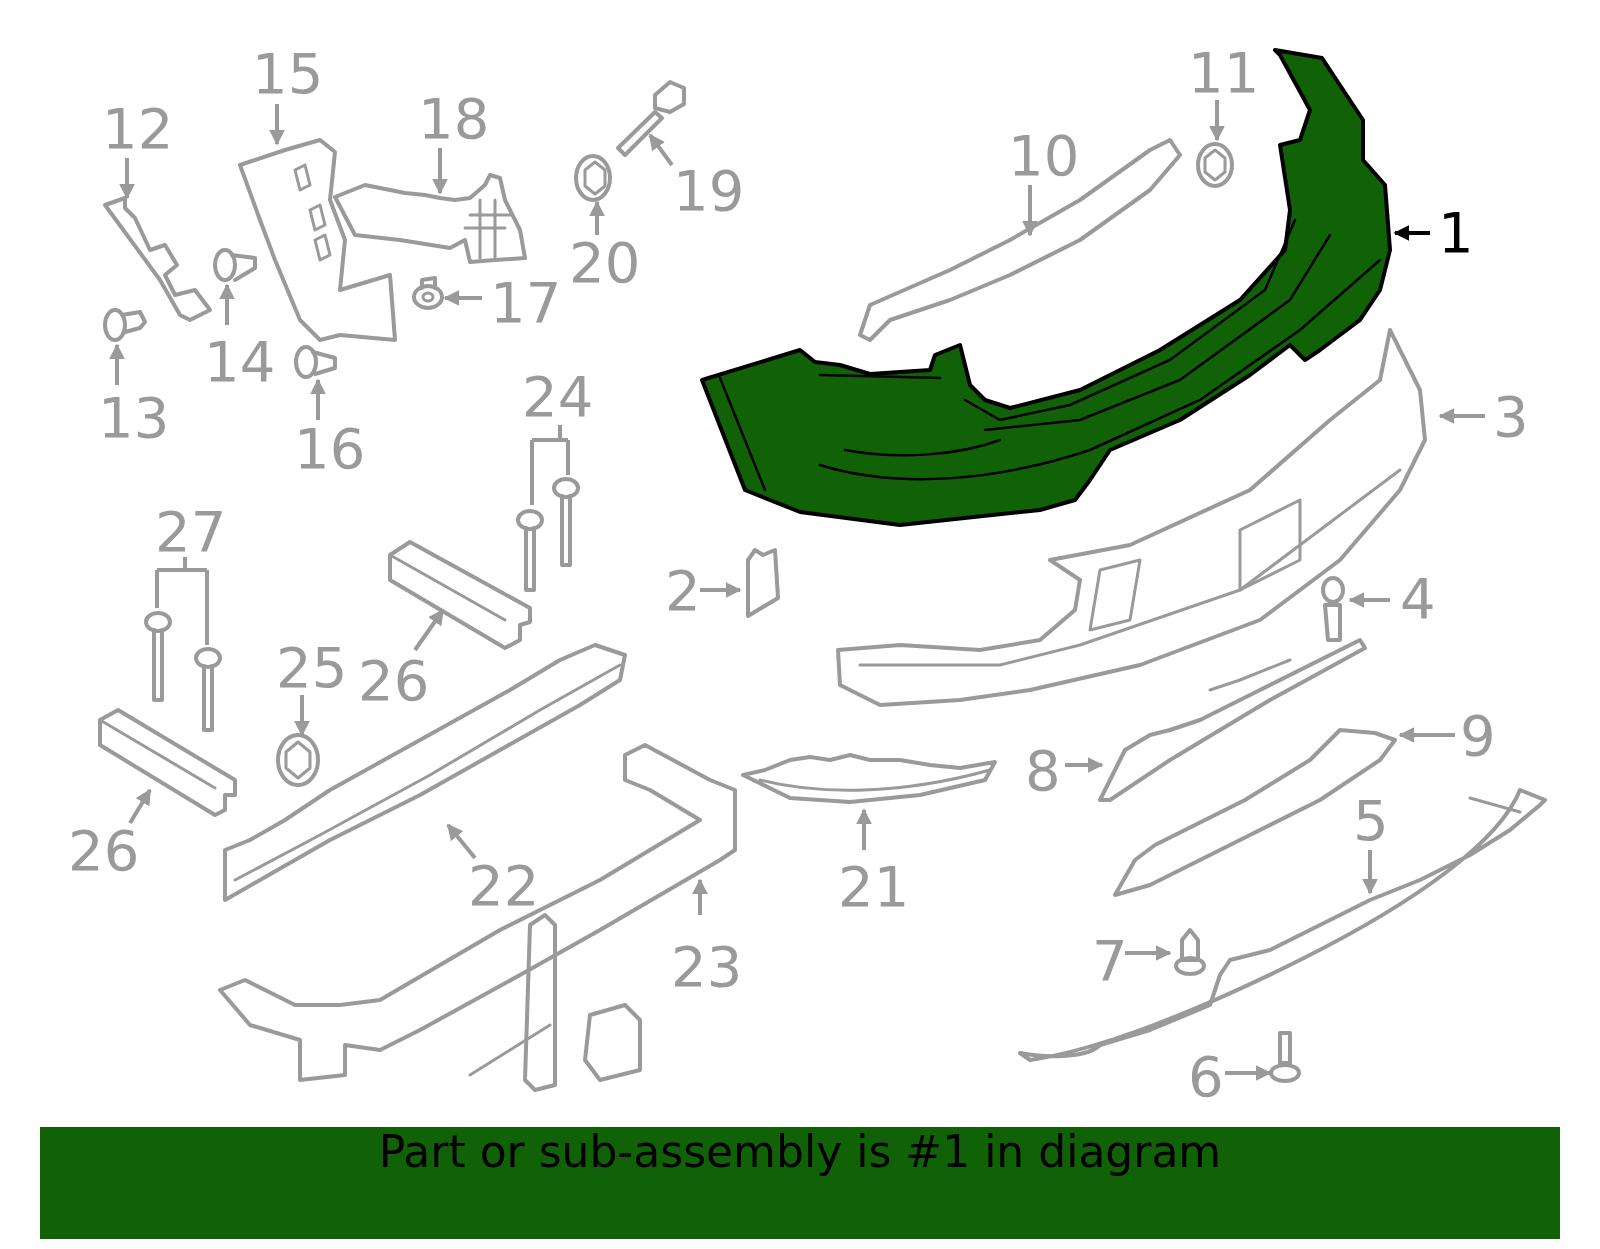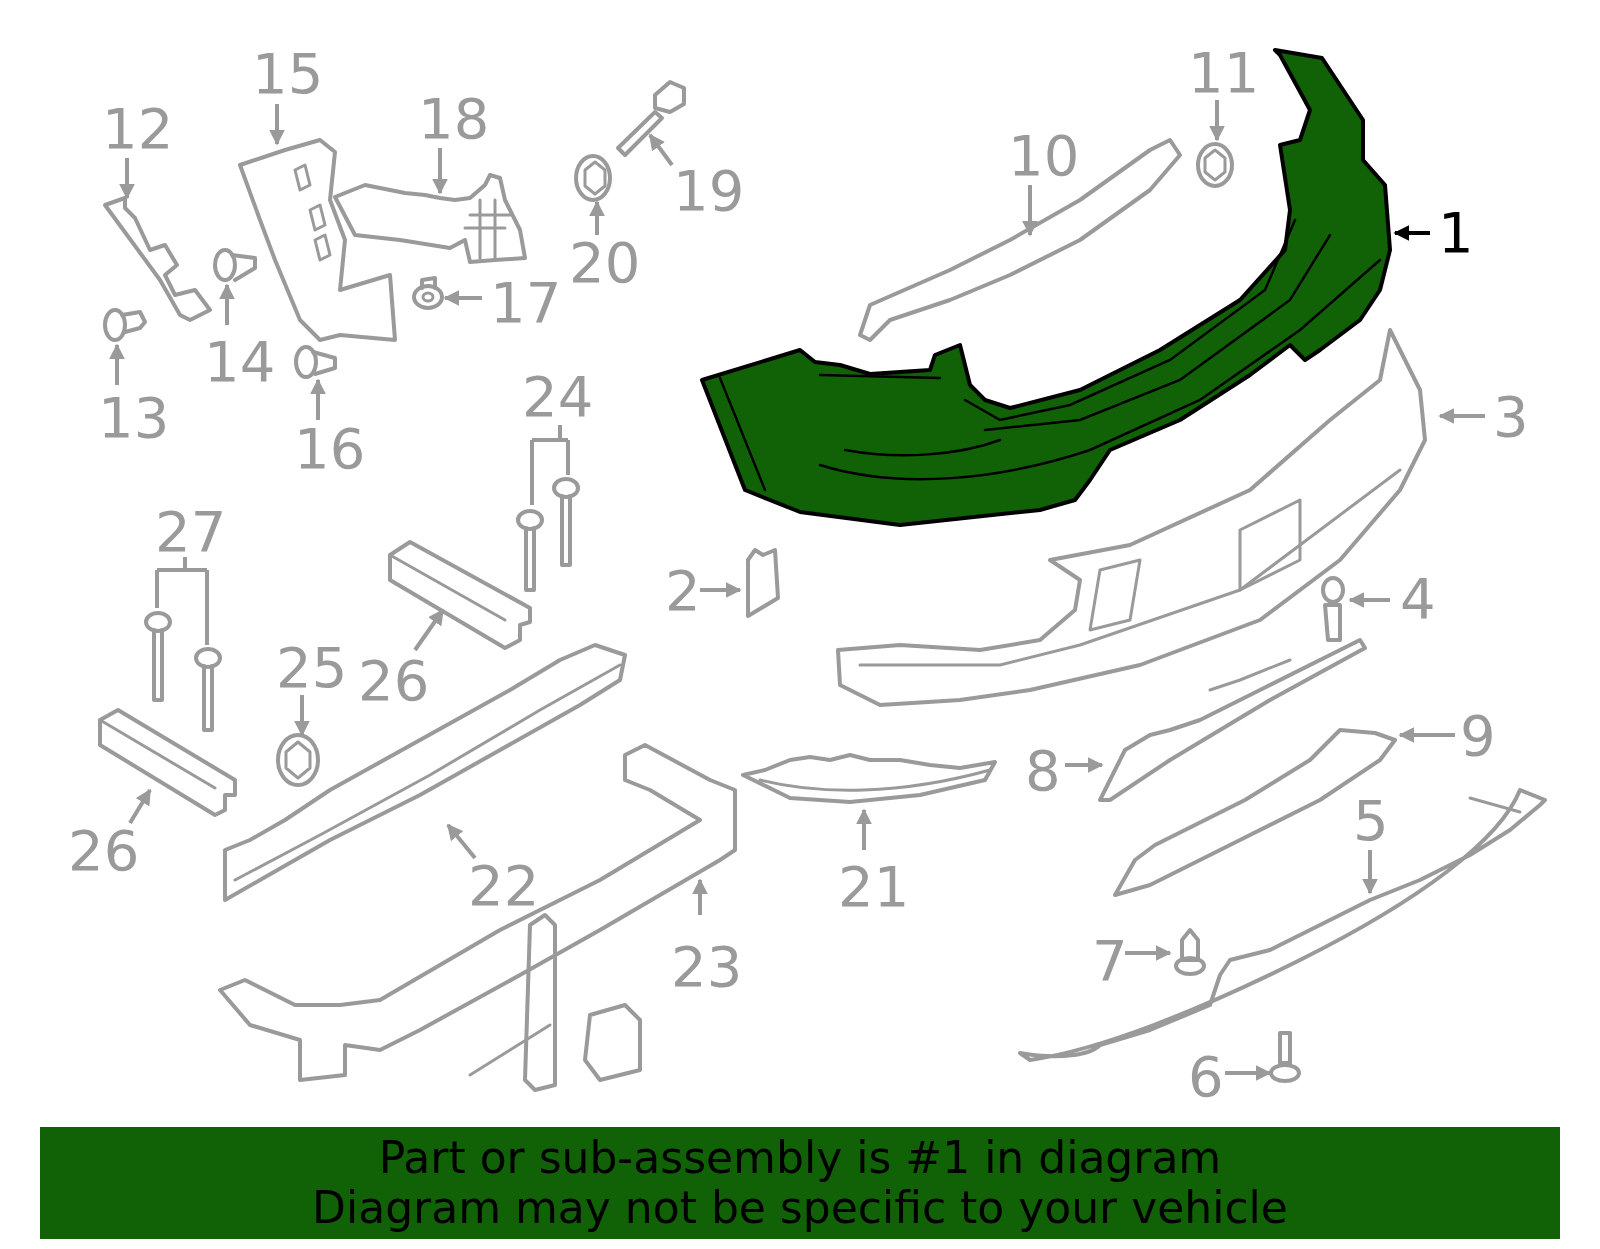--- a/index.html
+++ b/index.html
@@ -6,21 +6,21 @@
   body { width: 1600px; height: 1249px; position: relative; overflow: hidden; font-family: "DejaVu Sans", sans-serif; }
   #diagram { position: absolute; left: 0; top: 0; width: 1600px; height: 1249px; }
   .part { fill: none; stroke: #9a9a9a; stroke-width: 4; stroke-linejoin: round; stroke-linecap: round; }
   .part-thin { fill: none; stroke: #9a9a9a; stroke-width: 3; stroke-linejoin: round; stroke-linecap: round; }
   .hl { fill: #116207; stroke: #000; stroke-width: 4; stroke-linejoin: round; }
   .hl-line { fill: none; stroke: #000; stroke-width: 2.5; stroke-linecap: round; }
   .lead { stroke: #9a9a9a; stroke-width: 4; fill: none; }
   .lead-hl { stroke: #000; stroke-width: 4; fill: none; }
   .callout { font-family: "DejaVu Sans", sans-serif; font-size: 56px; fill: #9a9a9a; }
   .callout-hl { fill: #000; }
-  #banner { position: absolute; left: 40px; top: 1127px; width: 1520px; height: 112px; background: #116207; display: flex; flex-direction: column; align-items: center; justify-content: center; }
+  #banner { position: absolute; left: 40px; top: 1127px; width: 1520px; height: 112px; background: #116207; display: flex; flex-direction: column; align-items: center; }
   #banner .line { font-family: "DejaVu Sans", sans-serif; font-size: 44px; line-height: 50px; color: #000; white-space: nowrap; }
 </style>
 </head>
 <body>
 
 <svg id="diagram" viewBox="0 0 1600 1249" xmlns="http://www.w3.org/2000/svg">
   <defs>
     <marker id="ah" viewBox="0 0 10 10" refX="9" refY="5" markerWidth="4" markerHeight="4" orient="auto-start-reverse">
       <path d="M0,0 L10,5 L0,10 z" fill="#9a9a9a"></path>
     </marker>
@@ -232,14 +232,13 @@
     <text class="callout" x="522" y="416">24</text>
     <text class="callout" x="276" y="687">25</text>
     <text class="callout" x="358" y="700">26</text>
     <text class="callout" x="68" y="870">26</text>
     <text class="callout" x="155" y="551">27</text>
   </g>
 </svg>
 
 <div id="banner">
   <div class="line">Part or sub-assembly is #1 in diagram</div>
-  <div class="line">Diagram may not be specific to your vehicle</div>
 </div>
 
 </body></html>

